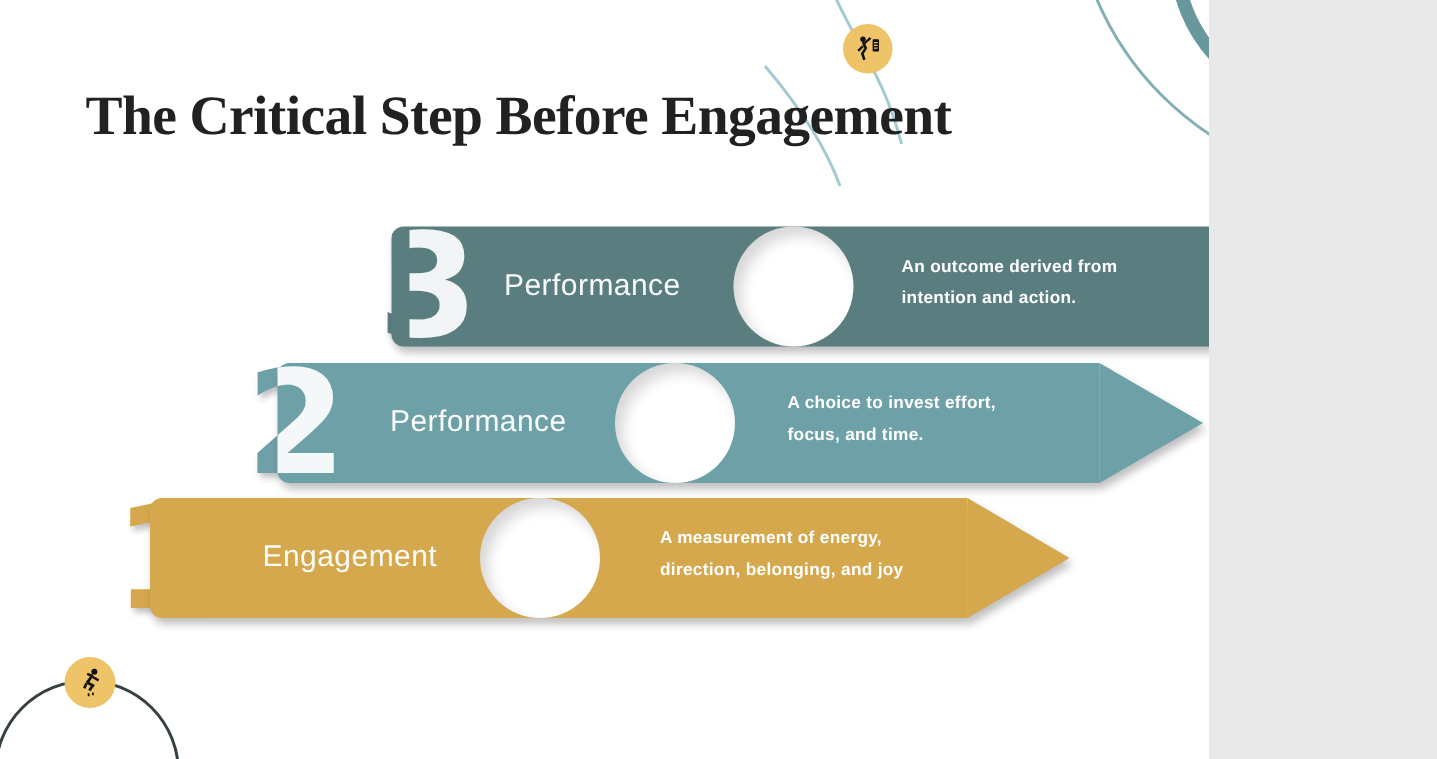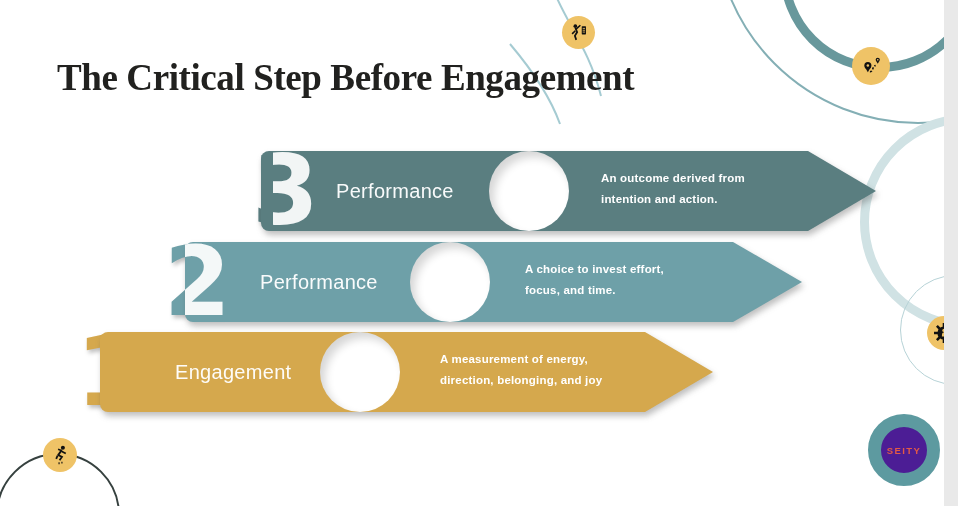--- a/index.html
+++ b/index.html
@@ -1,16 +1,16 @@
 <!DOCTYPE html>
 <html><head>
 <meta charset="utf-8">
 <style>
   html,body{margin:0;padding:0;background:#e9e9e9;}
-  .stage{position:relative;width:944px;height:506px;background:#ffffff;overflow:hidden;
+  .stage{position:relative;width:806px;height:506px;background:#ffffff;overflow:hidden;
          font-family:"Liberation Sans",sans-serif;}
   
   .circ{position:absolute;border-radius:50%;z-index:0;}
   .title{position:absolute;left:57px;top:56px;font-family:"Liberation Serif",serif;
          font-weight:600;font-size:37px;letter-spacing:-0.4px;color:#21211f;z-index:4;}
   
   .banner{position:absolute;height:80px;z-index:2;
           filter:drop-shadow(2px 4px 3px rgba(70,70,70,.35));}
   .banner .body{position:absolute;left:0;top:0;height:80px;border-radius:8px 0 0 8px;}
   .banner .tip{position:absolute;top:0;width:0;height:0;

